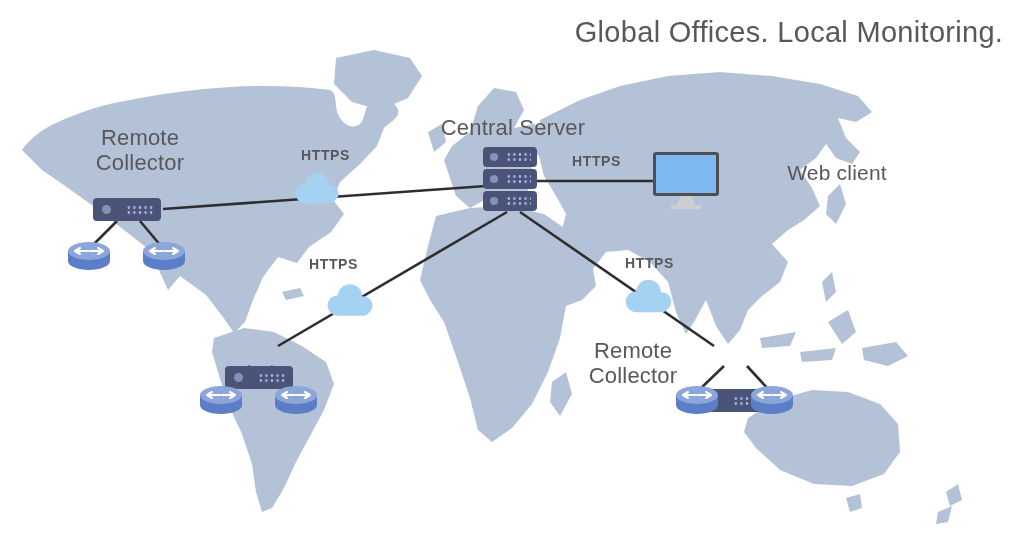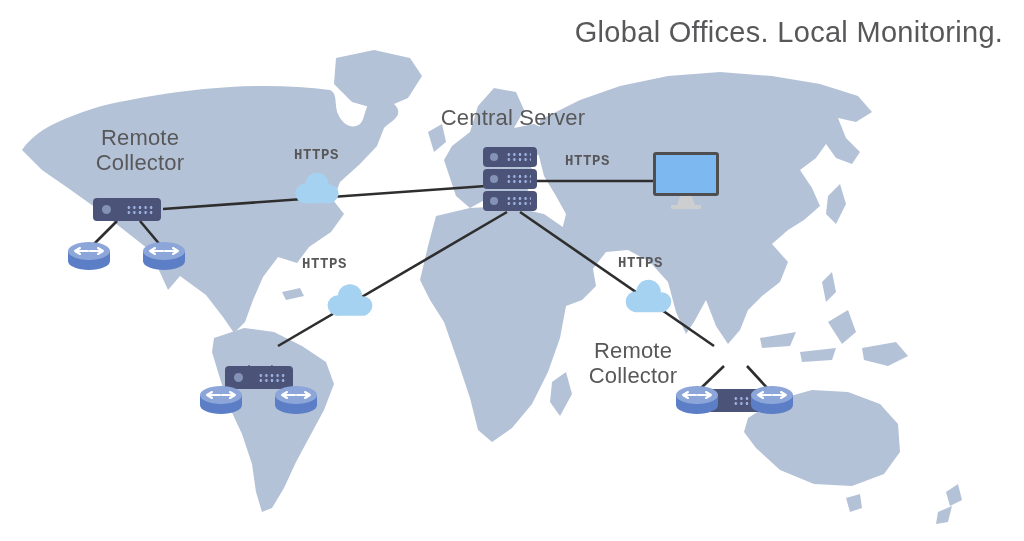--- a/index.html
+++ b/index.html
@@ -13,21 +13,21 @@
   .land { fill:var(--map-land,#b4c2d7); }
   .link-line { stroke:var(--connection-line,#2e2e2e); stroke-width:2.6; fill:none; }
   .cloud-shape { fill:var(--cloud-fill,#a6d2f1); }
 
   .abs { position:absolute; }
   #title {
     left:556px; top:16px; width:466px; text-align:center;
     font-size:29px; font-weight:500; letter-spacing:0.3px;
   }
   .node-label { text-align:center; font-size:22px; font-weight:500; line-height:25px; letter-spacing:0.2px; }
-  .https-label { text-align:left; font-size:14px; font-weight:700; letter-spacing:0.6px;font-family:Liberation Mono, monospace; }
+  .https-label { text-align:right; font-size:14px; font-weight:700; letter-spacing:0.6px; }
 
   
   .server-unit {
     background:var(--server-body,#4b5478); border-radius:4px;
     display:flex; align-items:center; position:relative;
   }
   .server-unit .led {
     width:9px; height:9px; border-radius:50%;
     background:var(--server-accent,#8492b8); margin-left:9px;
   }
@@ -145,21 +145,21 @@
   </svg>
 
   <div class="abs https-label" style="left:618px; top:255px; width:56px;">HTTPS</div>
   <svg class="abs" style="left:620px; top:276px;" width="57" height="40" viewBox="0 0 60 42">
     <circle class="cloud-shape" cx="17" cy="27" r="11"></circle>
     <circle class="cloud-shape" cx="30" cy="17" r="13"></circle>
     <circle class="cloud-shape" cx="44" cy="27" r="10"></circle>
     <rect class="cloud-shape" x="10" y="24" width="41" height="14" rx="7"></rect>
   </svg>
 
-  <div class="abs node-label" style="left:433px; top:105px; width:160px;">Central Server</div>
+  <div class="abs node-label" style="left:433px; top:115px; width:160px;">Central Server</div>
   <div id="server-stack-central" class="abs" style="left:483px; top:147px;">
     <div class="server-unit">
         <div class="led"></div>
         <div class="vents"></div>
       </div>
     <div class="server-unit">
         <div class="led"></div>
         <div class="vents"></div>
       </div>
     <div class="server-unit">
@@ -167,20 +167,21 @@
         <div class="vents"></div>
       </div>
   </div>
 
   <div class="abs https-label" style="left:565px; top:153px; width:56px;">HTTPS</div>
 
   <div id="monitor" class="abs"></div>
   <div id="monitor-stand" class="abs"></div>
   <div id="monitor-base" class="abs"></div>
   <div class="abs node-label" style="left:746px; top:160px; width:182px; font-size:21px;">
+    <div>Web client</div>
   </div>
 
   <div class="abs server-unit server-wide" style="left:225px; top:343px;">
     <div class="led"></div>
     <div class="vents"></div>
   </div>
   <svg class="abs" style="left:198px; top:384px;" width="46" height="32" viewBox="0 0 46 32">
     <ellipse class="router-side" cx="23" cy="21" rx="21" ry="9"></ellipse>
     <rect class="router-side" x="2" y="11" width="42" height="10"></rect>
     <ellipse class="router-top-face" cx="23" cy="11" rx="21" ry="9"></ellipse>

